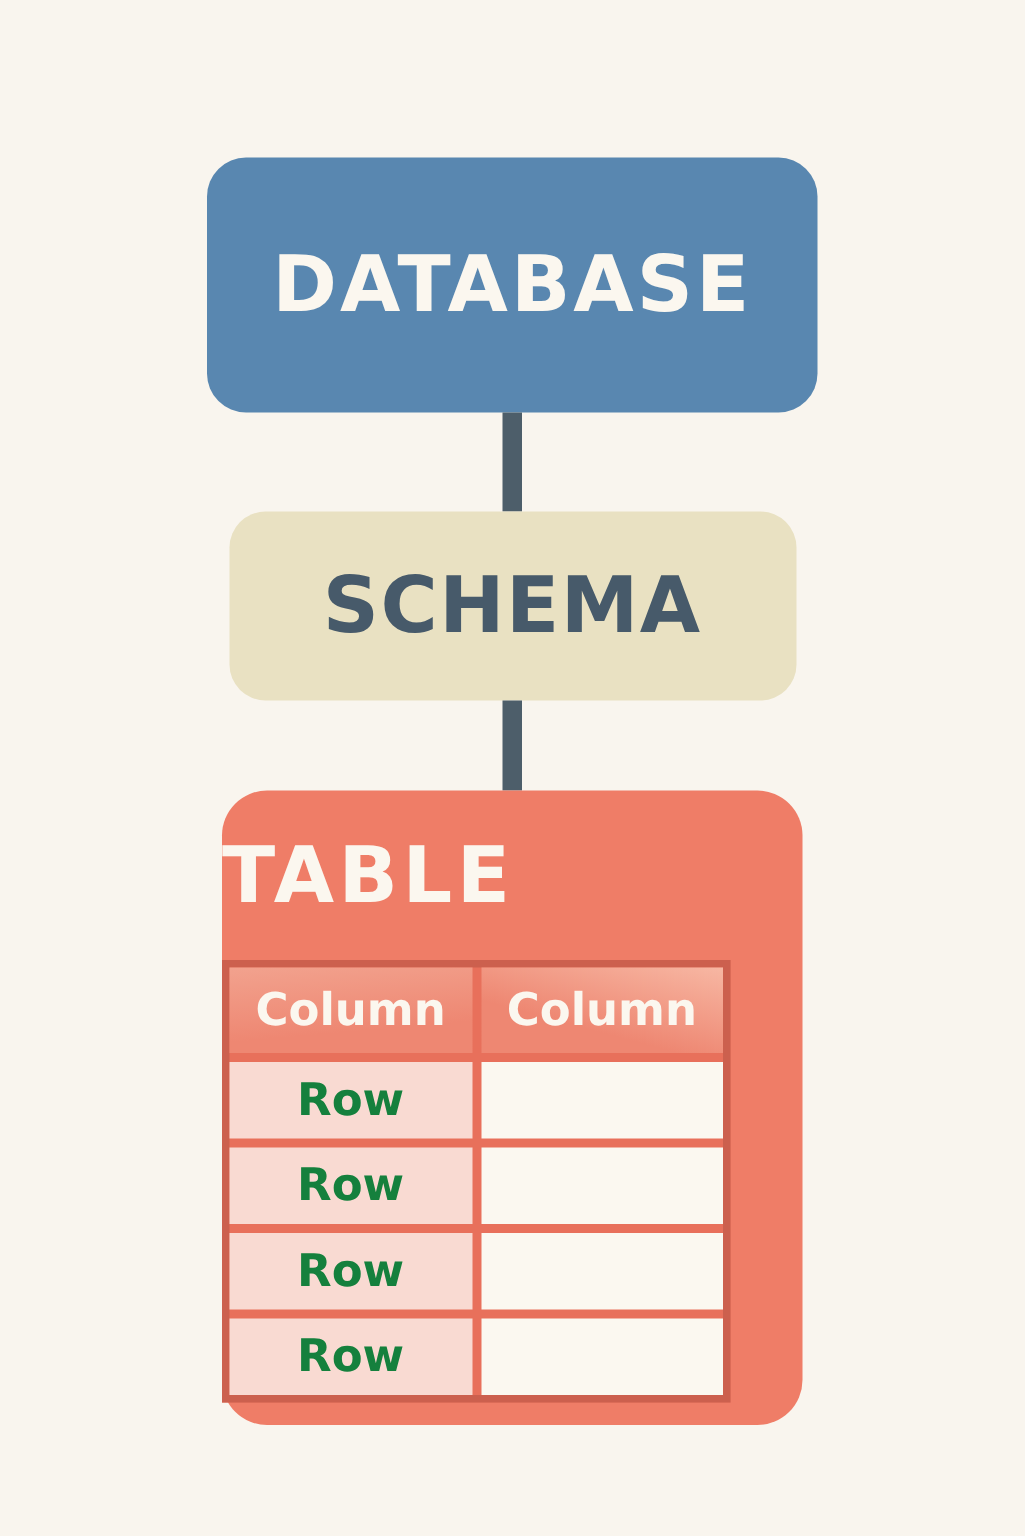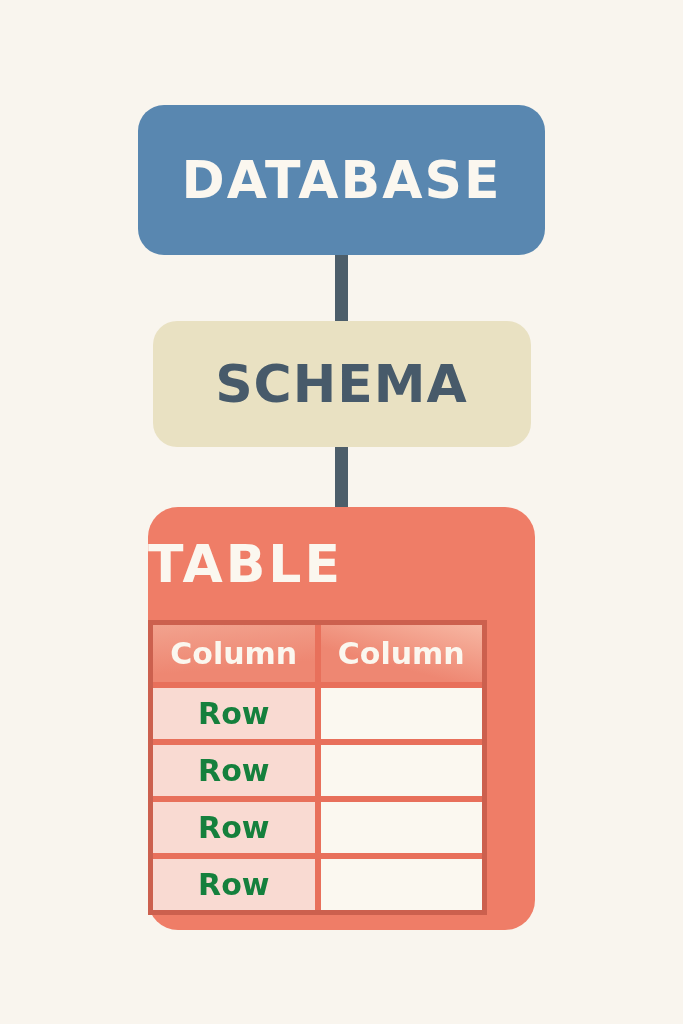--- a/index.html
+++ b/index.html
@@ -12,21 +12,21 @@
     width: 683px; height: 1024px;
     background: #f9f5ee;
     display: flex; flex-direction: column; align-items: center;
   }
   .node {
     display: flex; align-items: center; justify-content: center;
     box-sizing: border-box;
   }
   .node-database {
     margin-top: 105px;
-    width: 407px; height: 150px;
+    width: 407px; height: 170px;
     background: #5987b0;
     border-radius: 26px;
   }
   .node-database .node-label {
     color: #fbf7ef; font-size: 52px; font-weight: 700; letter-spacing: 2px;
   }
   .connector { width: 13px; background: #4d5e6a; }
   .connector-1 { height: 66px; }
   .connector-2 { height: 60px; }
   .node-schema {

